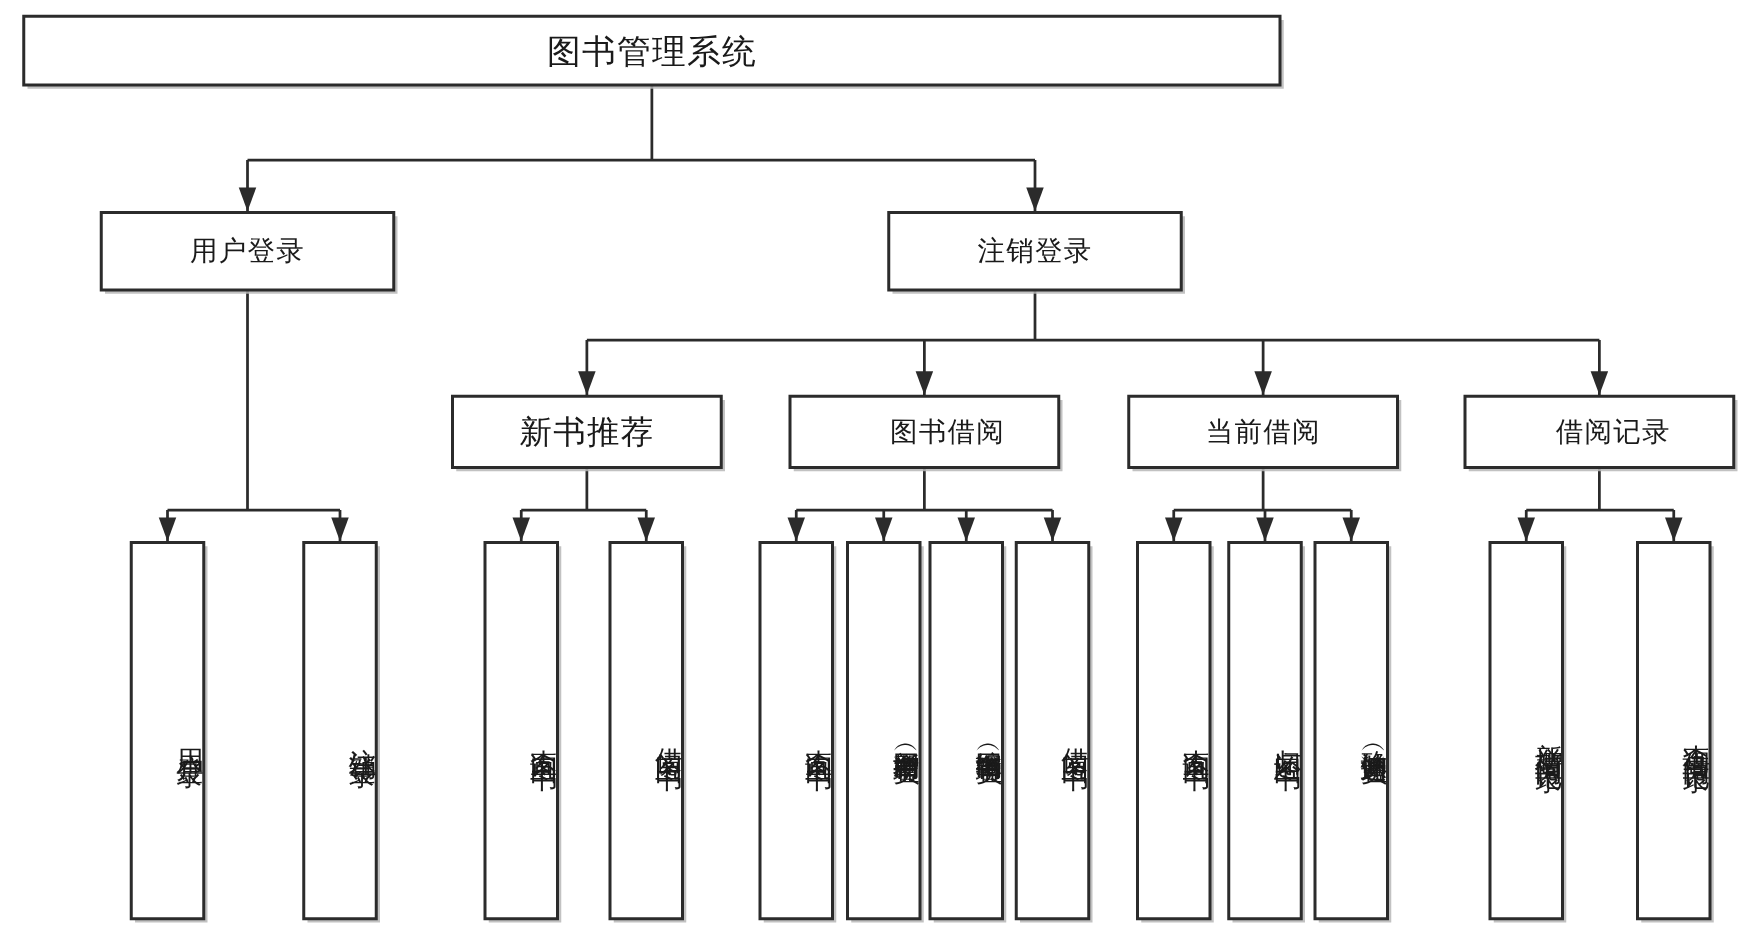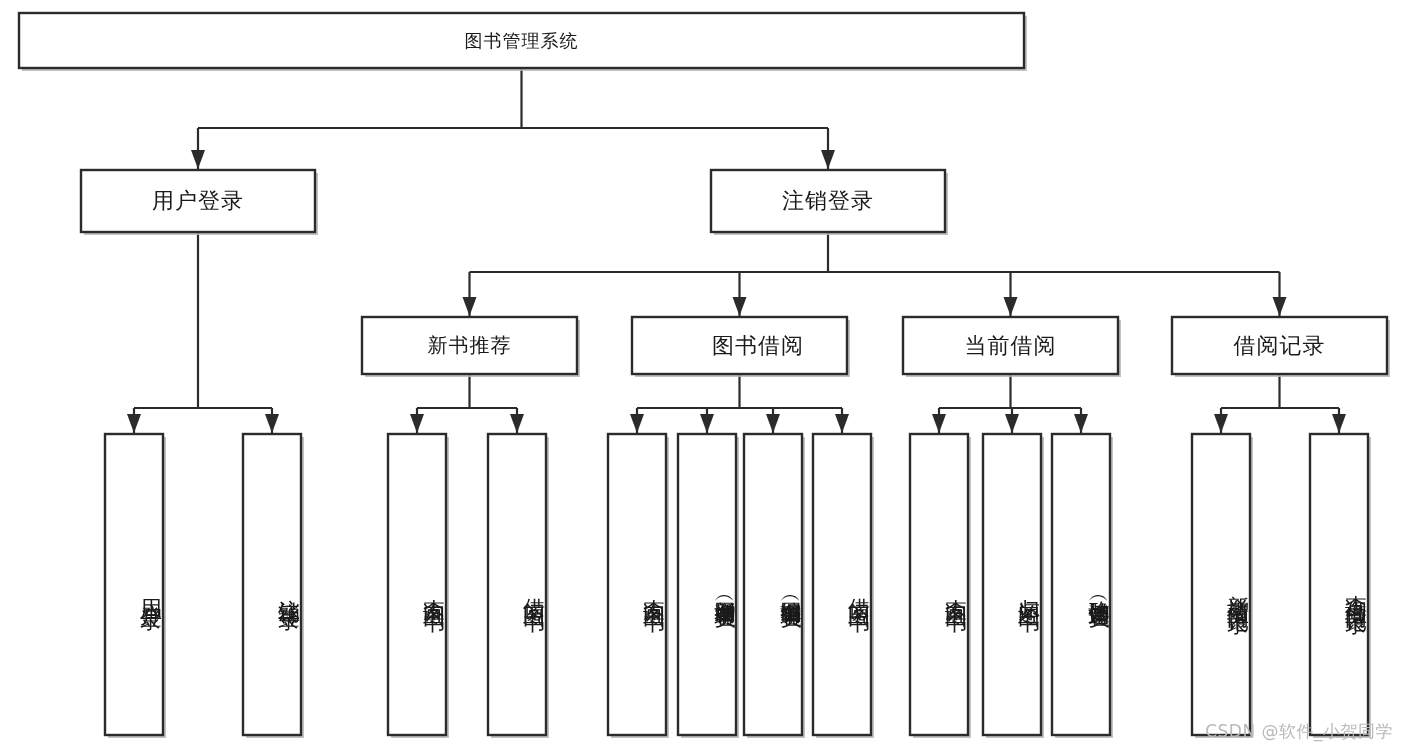--- a/index.html
+++ b/index.html
@@ -180,35 +180,34 @@
         <rect x="983" y="434" width="58" height="301" class="node-box"></rect>
         <rect x="1055" y="437" width="58" height="301" class="node-box-shadow"></rect>
         <rect x="1052" y="434" width="58" height="301" class="node-box"></rect>
         <rect x="1195" y="437" width="58" height="301" class="node-box-shadow"></rect>
         <rect x="1192" y="434" width="58" height="301" class="node-box"></rect>
         <rect x="1313" y="437" width="58" height="301" class="node-box-shadow"></rect>
         <rect x="1310" y="434" width="58" height="301" class="node-box"></rect>
       </g>
   </svg>
   <div id="label-layer">
-      <div class="hbox-text" style="left: 19px; top: 13px; width: 1005px; height: 55px; font-size: 18px; letter-spacing: 1px;">图书管理系统</div>
+      <div class="hbox-text" style="left: 19px; top: 13px; width: 1005px; height: 55px; font-size: 27px; letter-spacing: 1px;">图书管理系统</div>
       <div class="hbox-text" style="left: 81px; top: 170px; width: 234px; height: 62px; font-size: 22px; letter-spacing: 1px;">用户登录</div>
       <div class="hbox-text" style="left: 711px; top: 170px; width: 234px; height: 62px; font-size: 22px; letter-spacing: 1px;">注销登录</div>
-      <div class="hbox-text" style="left: 362px; top: 317px; width: 215px; height: 57px; font-size: 20px; letter-spacing: 1px;">新书推荐</div>
+      <div class="hbox-text" style="left: 362px; top: 317px; width: 215px; height: 57px; font-size: 26px; letter-spacing: 1px;">新书推荐</div>
       <div class="hbox-text" style="left: 632px; top: 317px; width: 252px; height: 57px; font-size: 22px; letter-spacing: 1px;">图书借阅</div>
       <div class="hbox-text" style="left: 903px; top: 317px; width: 215px; height: 57px; font-size: 22px; letter-spacing: 1px; border-radius: 26px;">当前借阅</div>
-      <div class="hbox-text" style="left: 1172px; top: 317px; width: 215px; height: 57px; font-size: 22px; letter-spacing: 1px;">借阅记录</div>
+      <div class="hbox-text" style="left: 1172px; top: 317px; width: 215px; height: 57px; font-size: 22px; letter-spacing: 1px; padding-left: 11px;">借阅记录</div>
       <div class="vbox-text" style="left: 105px; top: 448px; width: 58px; height: 281px; display: flex; align-items: flex-start; justify-content: center; font-size: 22px; letter-spacing: 4px;">用户登录</div>
       <div class="vbox-text" style="left: 243px; top: 448px; width: 58px; height: 281px; display: flex; align-items: flex-start; justify-content: center; font-size: 22px; letter-spacing: 4px;">注销登录</div>
       <div class="vbox-text" style="left: 388px; top: 448px; width: 58px; height: 281px; display: flex; align-items: flex-start; justify-content: center; font-size: 22px; letter-spacing: 4px;">查询图书</div>
       <div class="vbox-text" style="left: 488px; top: 448px; width: 58px; height: 281px; display: flex; align-items: flex-start; justify-content: center; font-size: 22px; letter-spacing: 4px;">借阅图书</div>
       <div class="vbox-text" style="left: 608px; top: 448px; width: 58px; height: 281px; display: flex; align-items: flex-start; justify-content: center; font-size: 22px; letter-spacing: 4px;">查询图书</div>
       <div class="vbox-text" style="left: 678px; top: 448px; width: 58px; height: 281px; display: flex; align-items: flex-start; justify-content: center; font-size: 21px; letter-spacing: 1px;">新增图书（管理员）</div>
       <div class="vbox-text" style="left: 744px; top: 448px; width: 58px; height: 281px; display: flex; align-items: flex-start; justify-content: center; font-size: 21px; letter-spacing: 1px;">编辑图书（管理员）</div>
       <div class="vbox-text" style="left: 813px; top: 448px; width: 58px; height: 281px; display: flex; align-items: flex-start; justify-content: center; font-size: 22px; letter-spacing: 4px;">借阅图书</div>
       <div class="vbox-text" style="left: 910px; top: 448px; width: 58px; height: 281px; display: flex; align-items: flex-start; justify-content: center; font-size: 22px; letter-spacing: 4px;">查询图书</div>
       <div class="vbox-text" style="left: 983px; top: 448px; width: 58px; height: 281px; display: flex; align-items: flex-start; justify-content: center; font-size: 22px; letter-spacing: 4px;">归还图书</div>
       <div class="vbox-text" style="left: 1052px; top: 448px; width: 58px; height: 281px; display: flex; align-items: flex-start; justify-content: center; font-size: 21px; letter-spacing: 1px;">确认归还（管理员）</div>
       <div class="vbox-text" style="left: 1192px; top: 448px; width: 58px; height: 281px; display: flex; align-items: flex-start; justify-content: center; font-size: 22px; letter-spacing: 4px;">新增借阅记录</div>
       <div class="vbox-text" style="left: 1310px; top: 448px; width: 58px; height: 281px; display: flex; align-items: flex-start; justify-content: center; font-size: 22px; letter-spacing: 4px;">查询借阅记录</div>
     </div>
-  <div class="watermark">CSDN @软件_小贺同学</div>
 </div>
 
 </body></html>

